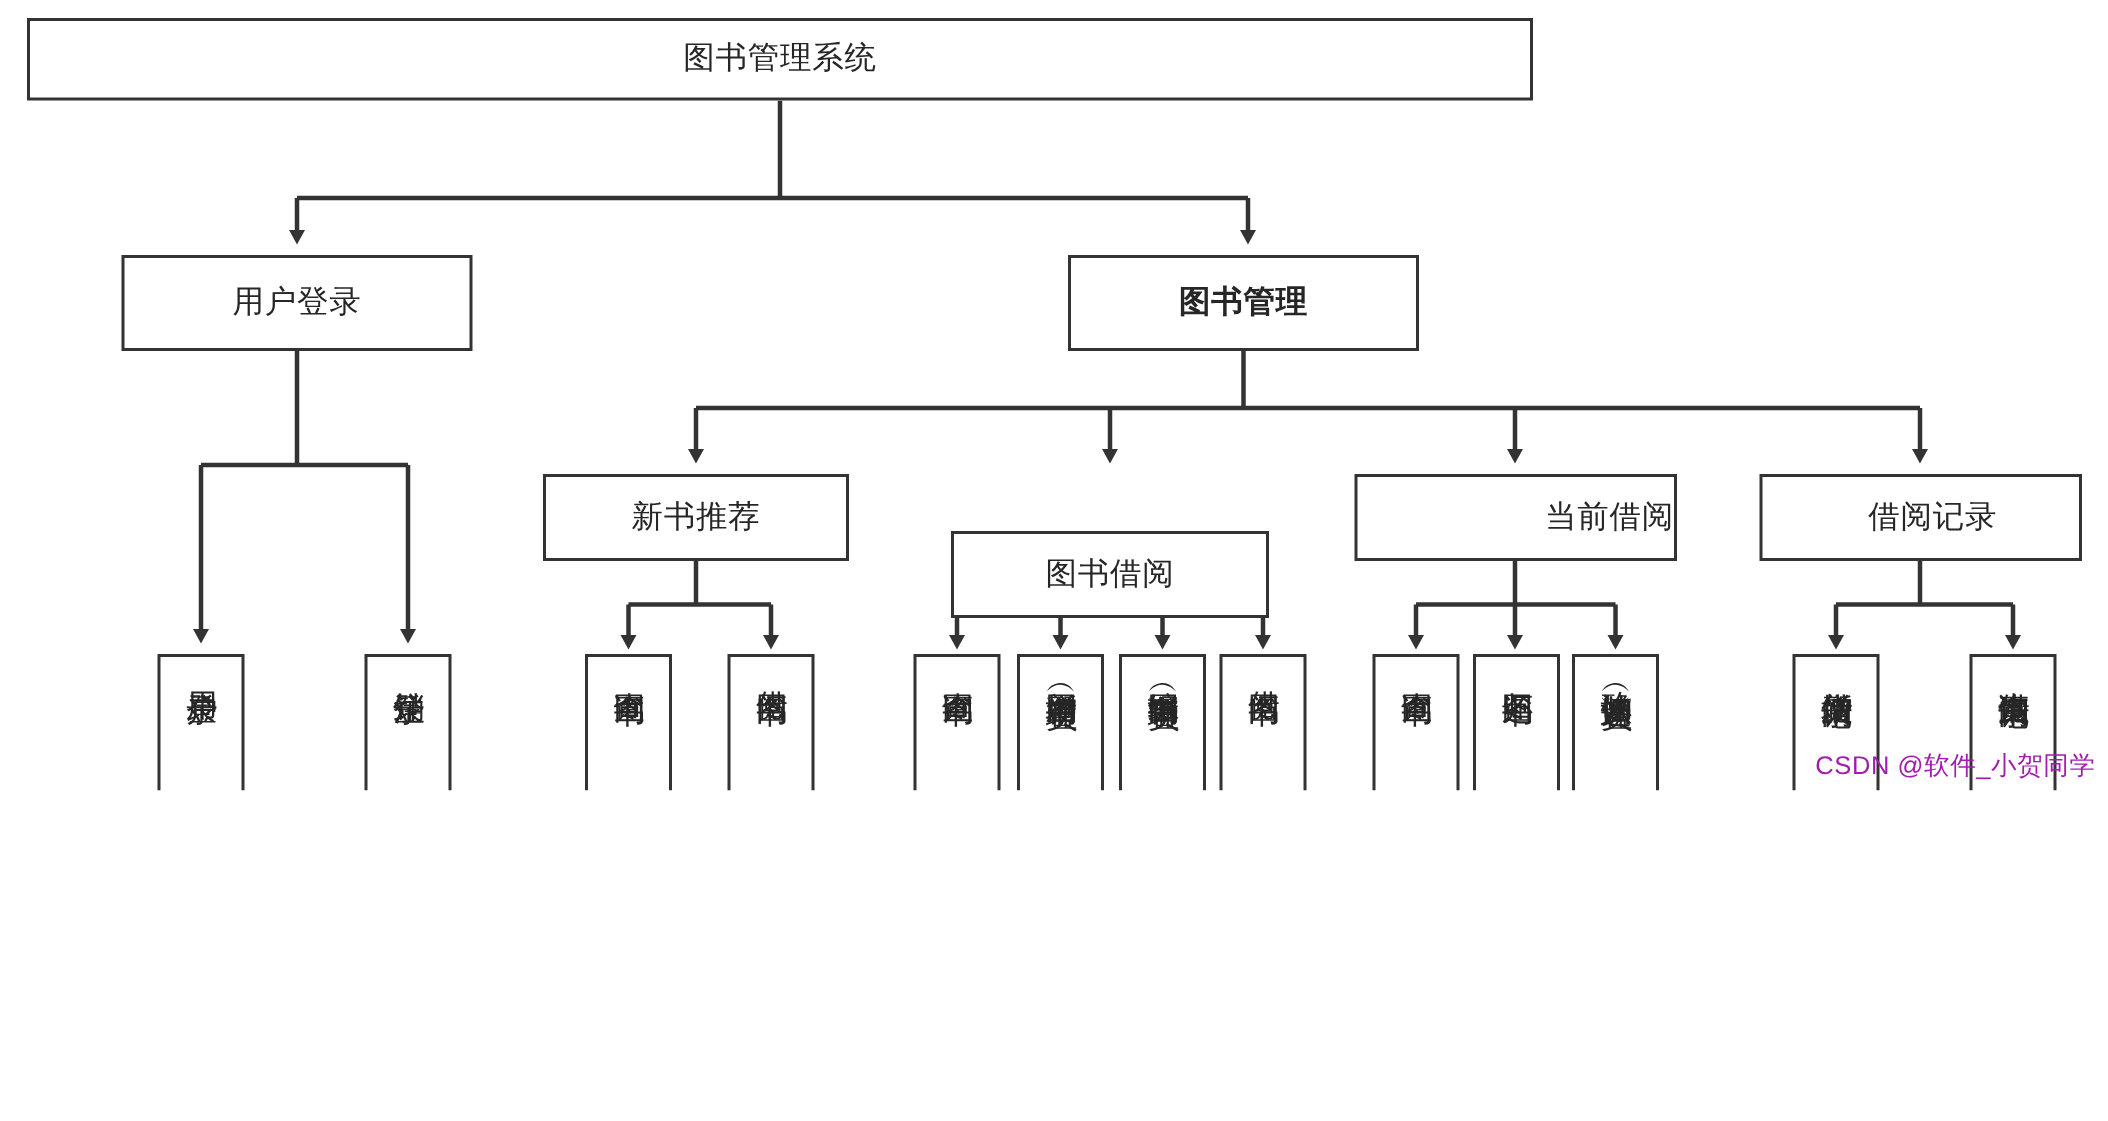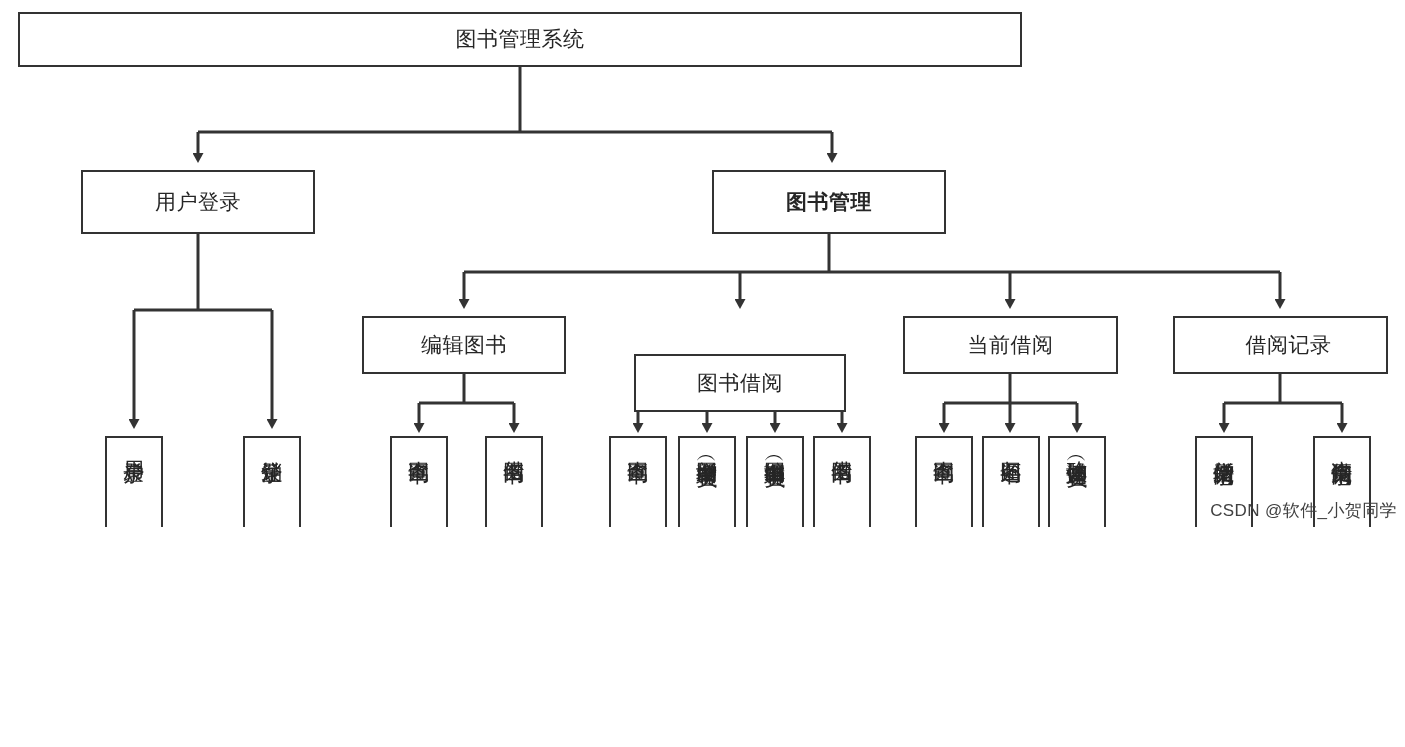--- a/index.html
+++ b/index.html
@@ -57,21 +57,21 @@
     font-size: 21px;
     line-height: 1.30;
     letter-spacing: 1px;
     white-space: normal;
     max-height: 284px;
   }
   .watermark {
     position: absolute;
     right: 8px;
     bottom: 5px;
-    color: #404040;
+    color: #a21caf;
     font-size: 17px;
     letter-spacing: 0.4px;
     z-index: 5;
     white-space: nowrap;
   }
 </style>
 </head>
 <body>
 
 <div id="canvas">
@@ -131,26 +131,26 @@
   </div>
 
   <div class="node" style="left:81px; top:170px; width:234px; height:64px;">
     <span class="lbl">用户登录</span>
   </div>
   <div class="node" style="left:712px; top:170px; width:234px; height:64px;font-weight:bold;">
     <span class="lbl">图书管理</span>
   </div>
 
   <div class="node" style="left:362px; top:316px; width:204px; height:58px;">
-    <span class="lbl">编辑图书</span>
+    <span class="lbl">新书推荐</span>
   </div>
   <div class="node" style="left:634px; top:316px; width:212px; height:58px;margin-top:38px;">
     <span class="lbl">图书借阅</span>
   </div>
-  <div class="node" style="left:903px; top:316px; width:215px; height:58px;">
+  <div class="node" style="left:903px; top:316px; width:215px; height:58px;justify-content:flex-end;">
     <span class="lbl">当前借阅</span>
   </div>
   <div class="node" style="left:1173px; top:316px; width:215px; height:58px;padding-left:16px;">
     <span class="lbl">借阅记录</span>
   </div>
 
   <div class="node leaf" style="left:105px; top:436px; width:58px; height:298px;">
     <span class="lbl">用户登录</span>
   </div>
   <div class="node leaf" style="left:243px; top:436px; width:58px; height:298px;">

